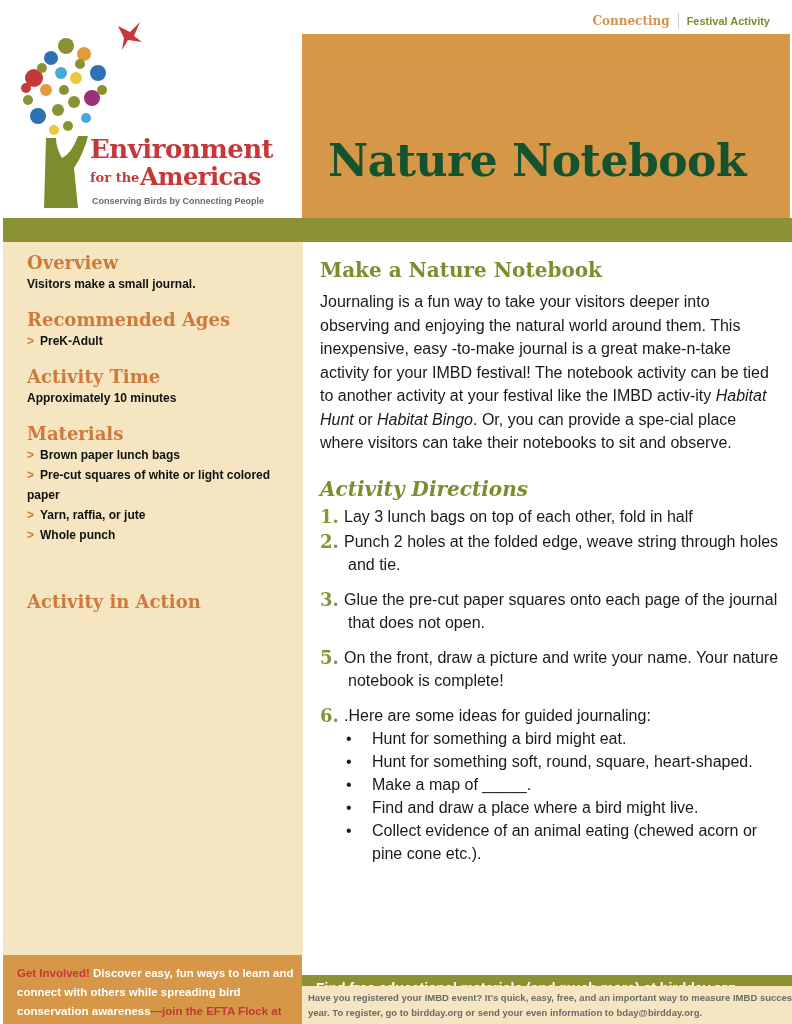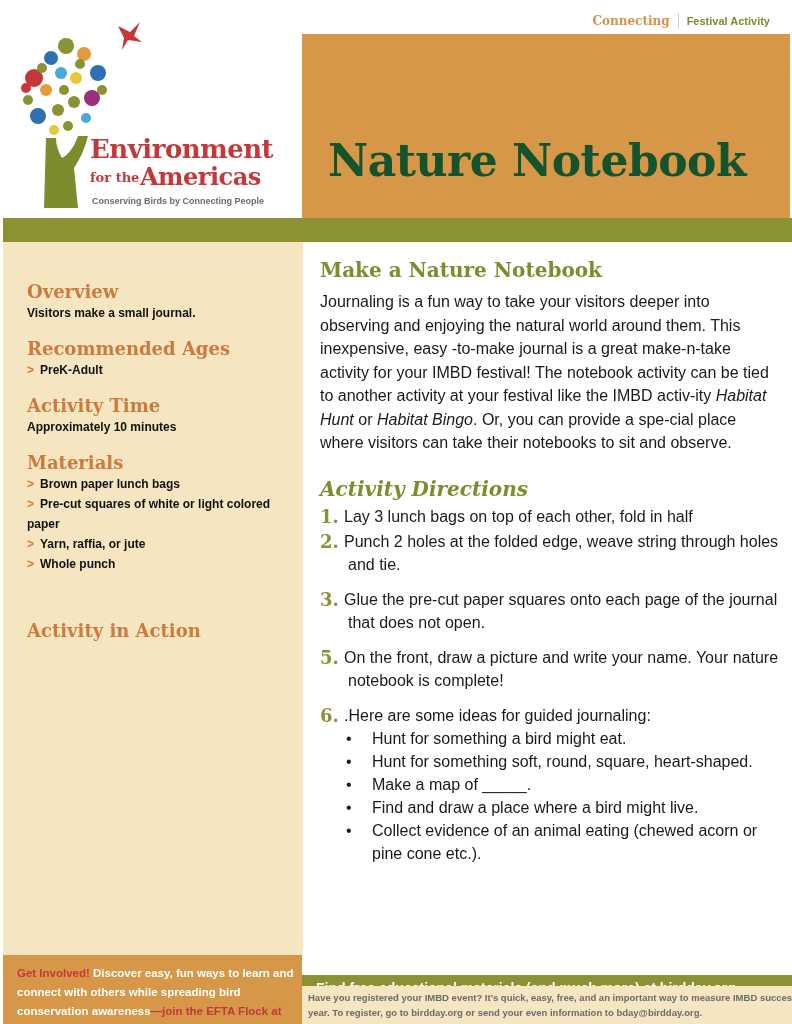--- a/index.html
+++ b/index.html
@@ -16,21 +16,21 @@
   .topnav { position: absolute; right: 22px; top: 13px; font-size: 12px; display: flex; align-items: center; }
   .topnav .edu { font-family: "DejaVu Serif", serif; font-weight: bold; color: #d6924a; }
   .topnav .sep { width: 1px; height: 16px; background: #cccccc; margin: 0 8px; }
   .topnav .fest { font-weight: bold; color: #7d8c2c; font-size: 11px; }
 
   .title-box { position: absolute; left: 302px; top: 34px; width: 488px; height: 184px; background: #d69748; }
   .title-box h1 { position: absolute; left: 26px; top: 152px; transform: translateY(-100%); font-family: "DejaVu Serif", serif; font-weight: bold; font-size: 44px; color: #14532d; white-space: nowrap; letter-spacing: -0.5px; }
 
   .green-band { position: absolute; left: 3px; top: 218px; width: 789px; height: 24px; background: #8b9233; }
 
-  .sidebar { position: absolute; left: 3px; top: 242px; width: 300px; height: 713px; background: #f5e5c0; padding: 39px 0 0 24px; }
+  .sidebar { position: absolute; left: 3px; top: 242px; width: 300px; height: 713px; background: #f5e5c0; padding: 10px 0 0 24px; }
   .sidebar h2 { font-family: "DejaVu Serif", serif; font-weight: bold; color: #cd7a3c; font-size: 18px; line-height: 22px; }
   .sidebar p, .sidebar li { font-size: 12px; font-weight: bold; line-height: 20px; color: #111; }
   .sidebar ul { list-style: none; }
   .sidebar li .gt { color: #cd7a3c; margin-right: 6px; }
   .sb-sec { margin-bottom: 15px; }
 
   .main { position: absolute; left: 320px; top: 256px; width: 472px; }
   .main h2 { font-family: "DejaVu Serif", serif; font-weight: bold; color: #7d8c2c; font-size: 20px; line-height: 28px; }
   .intro { font-size: 16px; line-height: 23.5px; color: #1a1a1a; margin-top: 6px; }
   .intro em { font-style: italic; }

